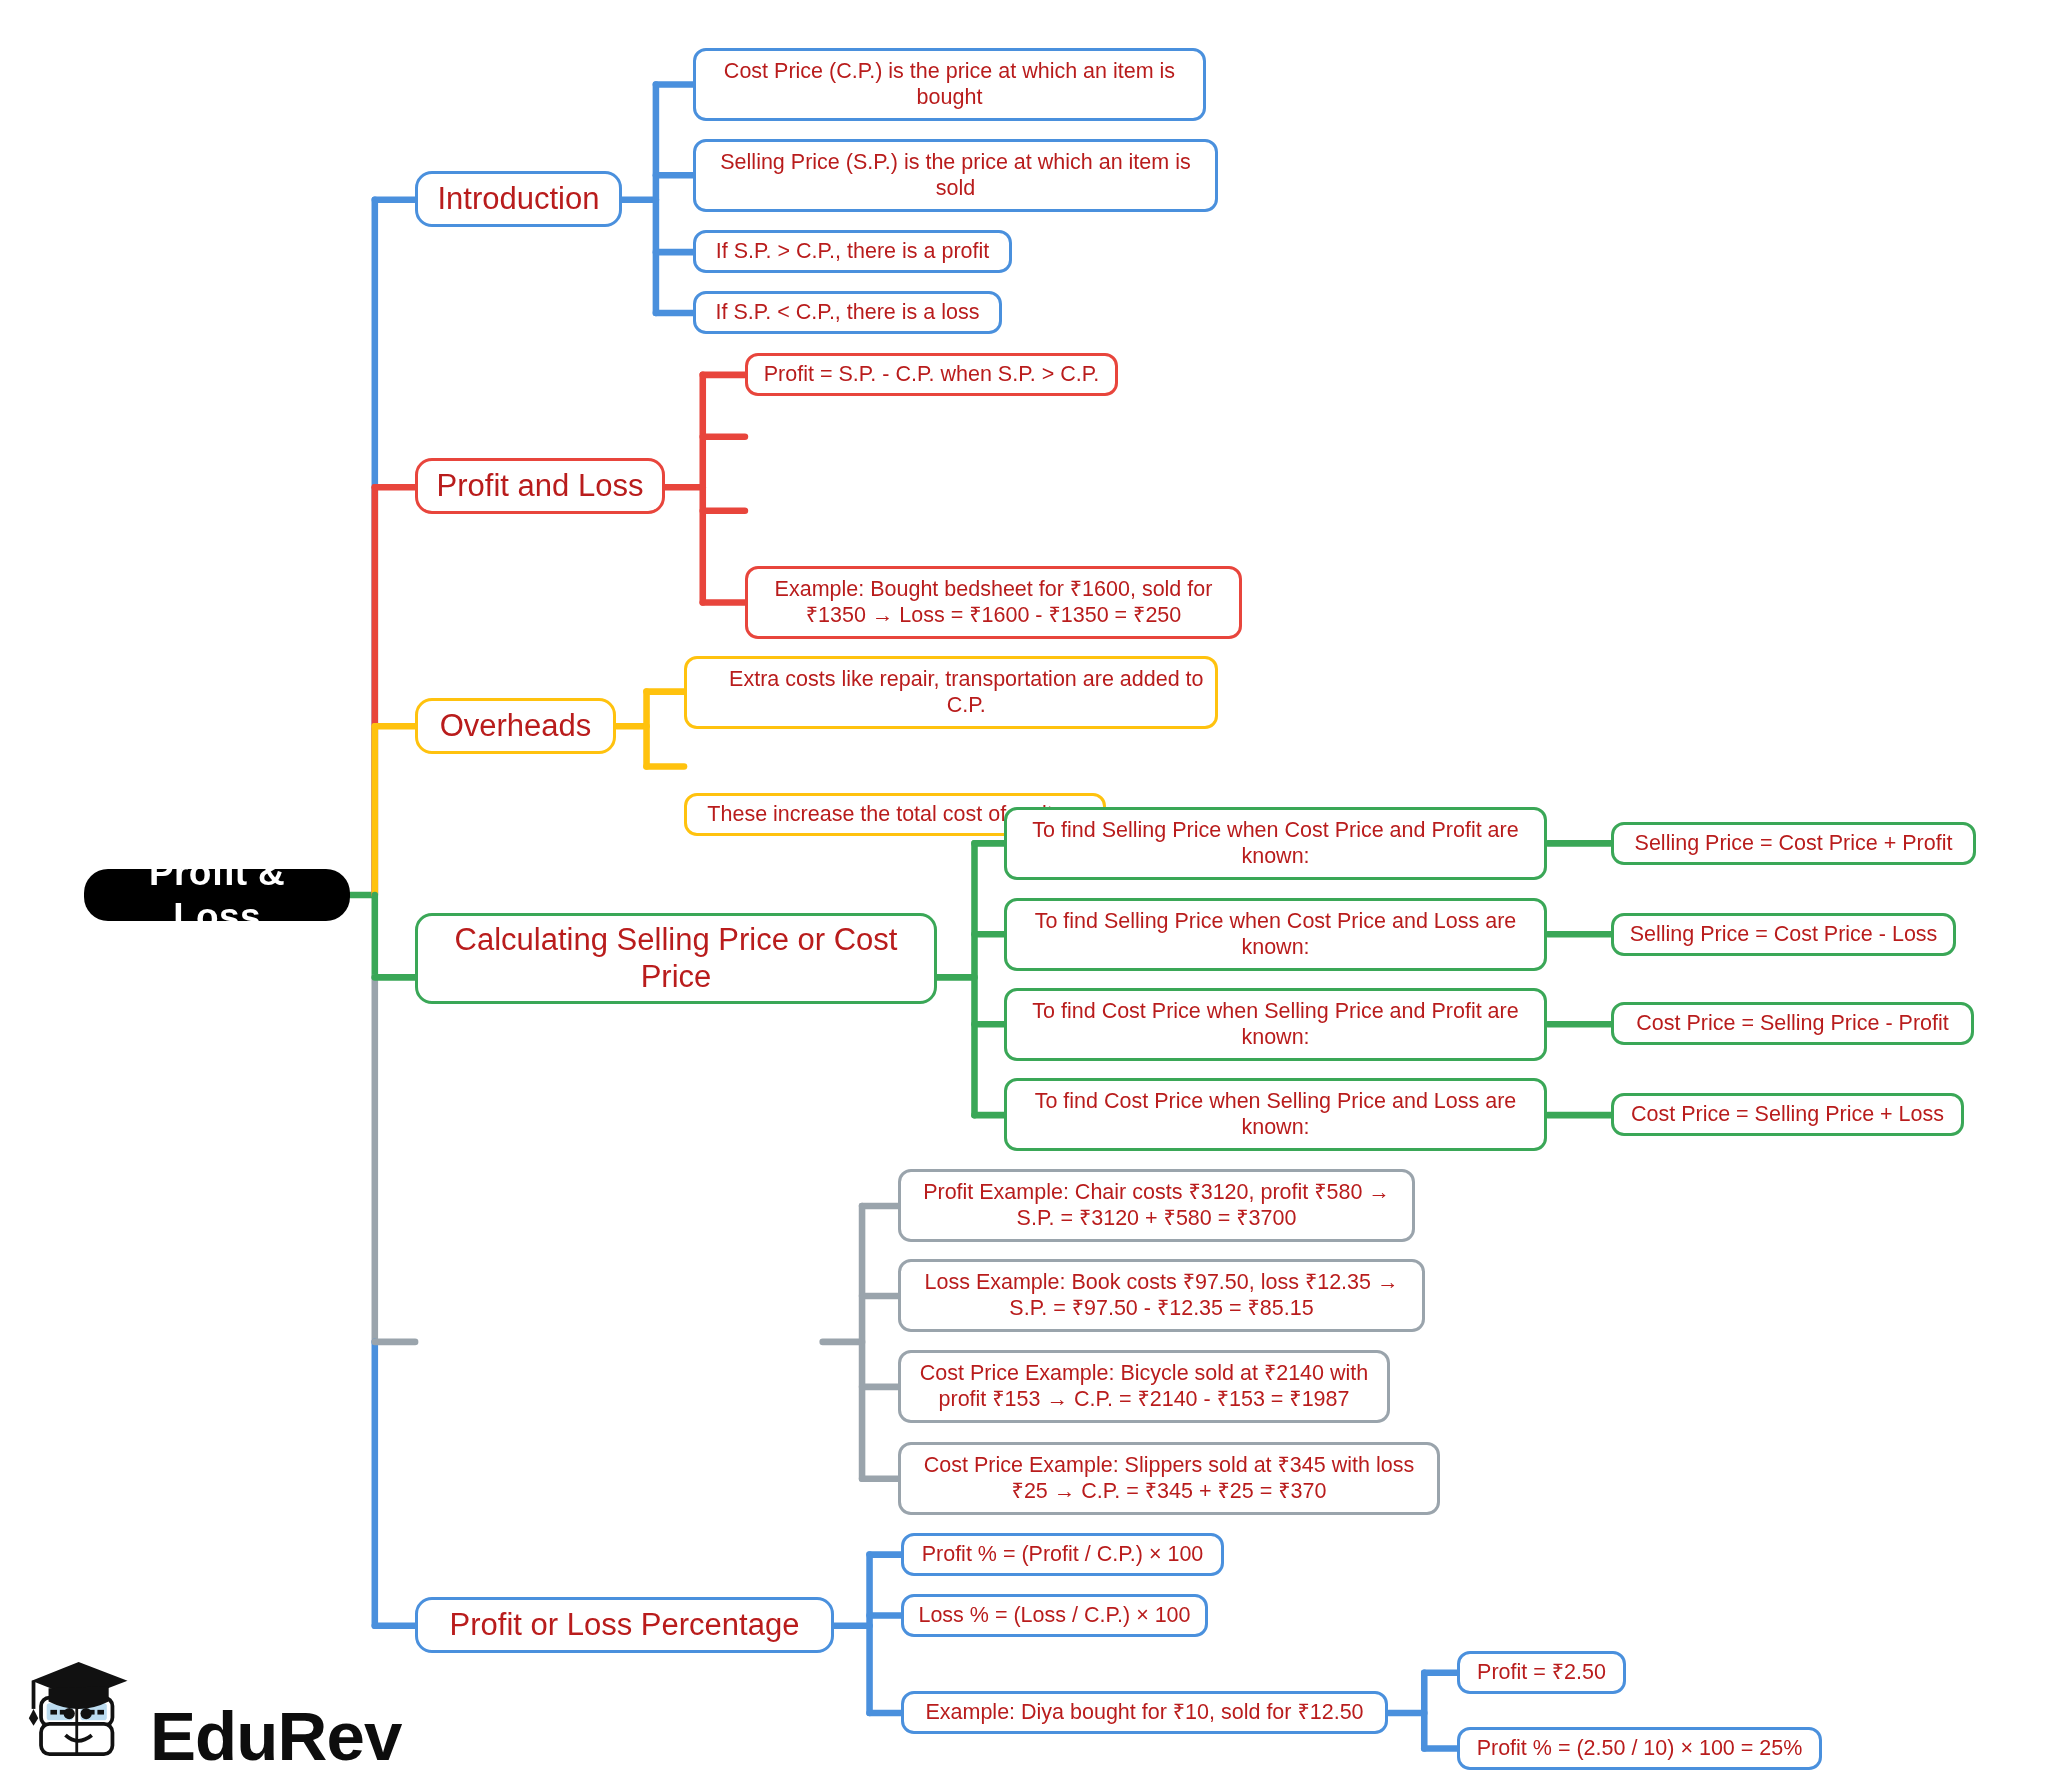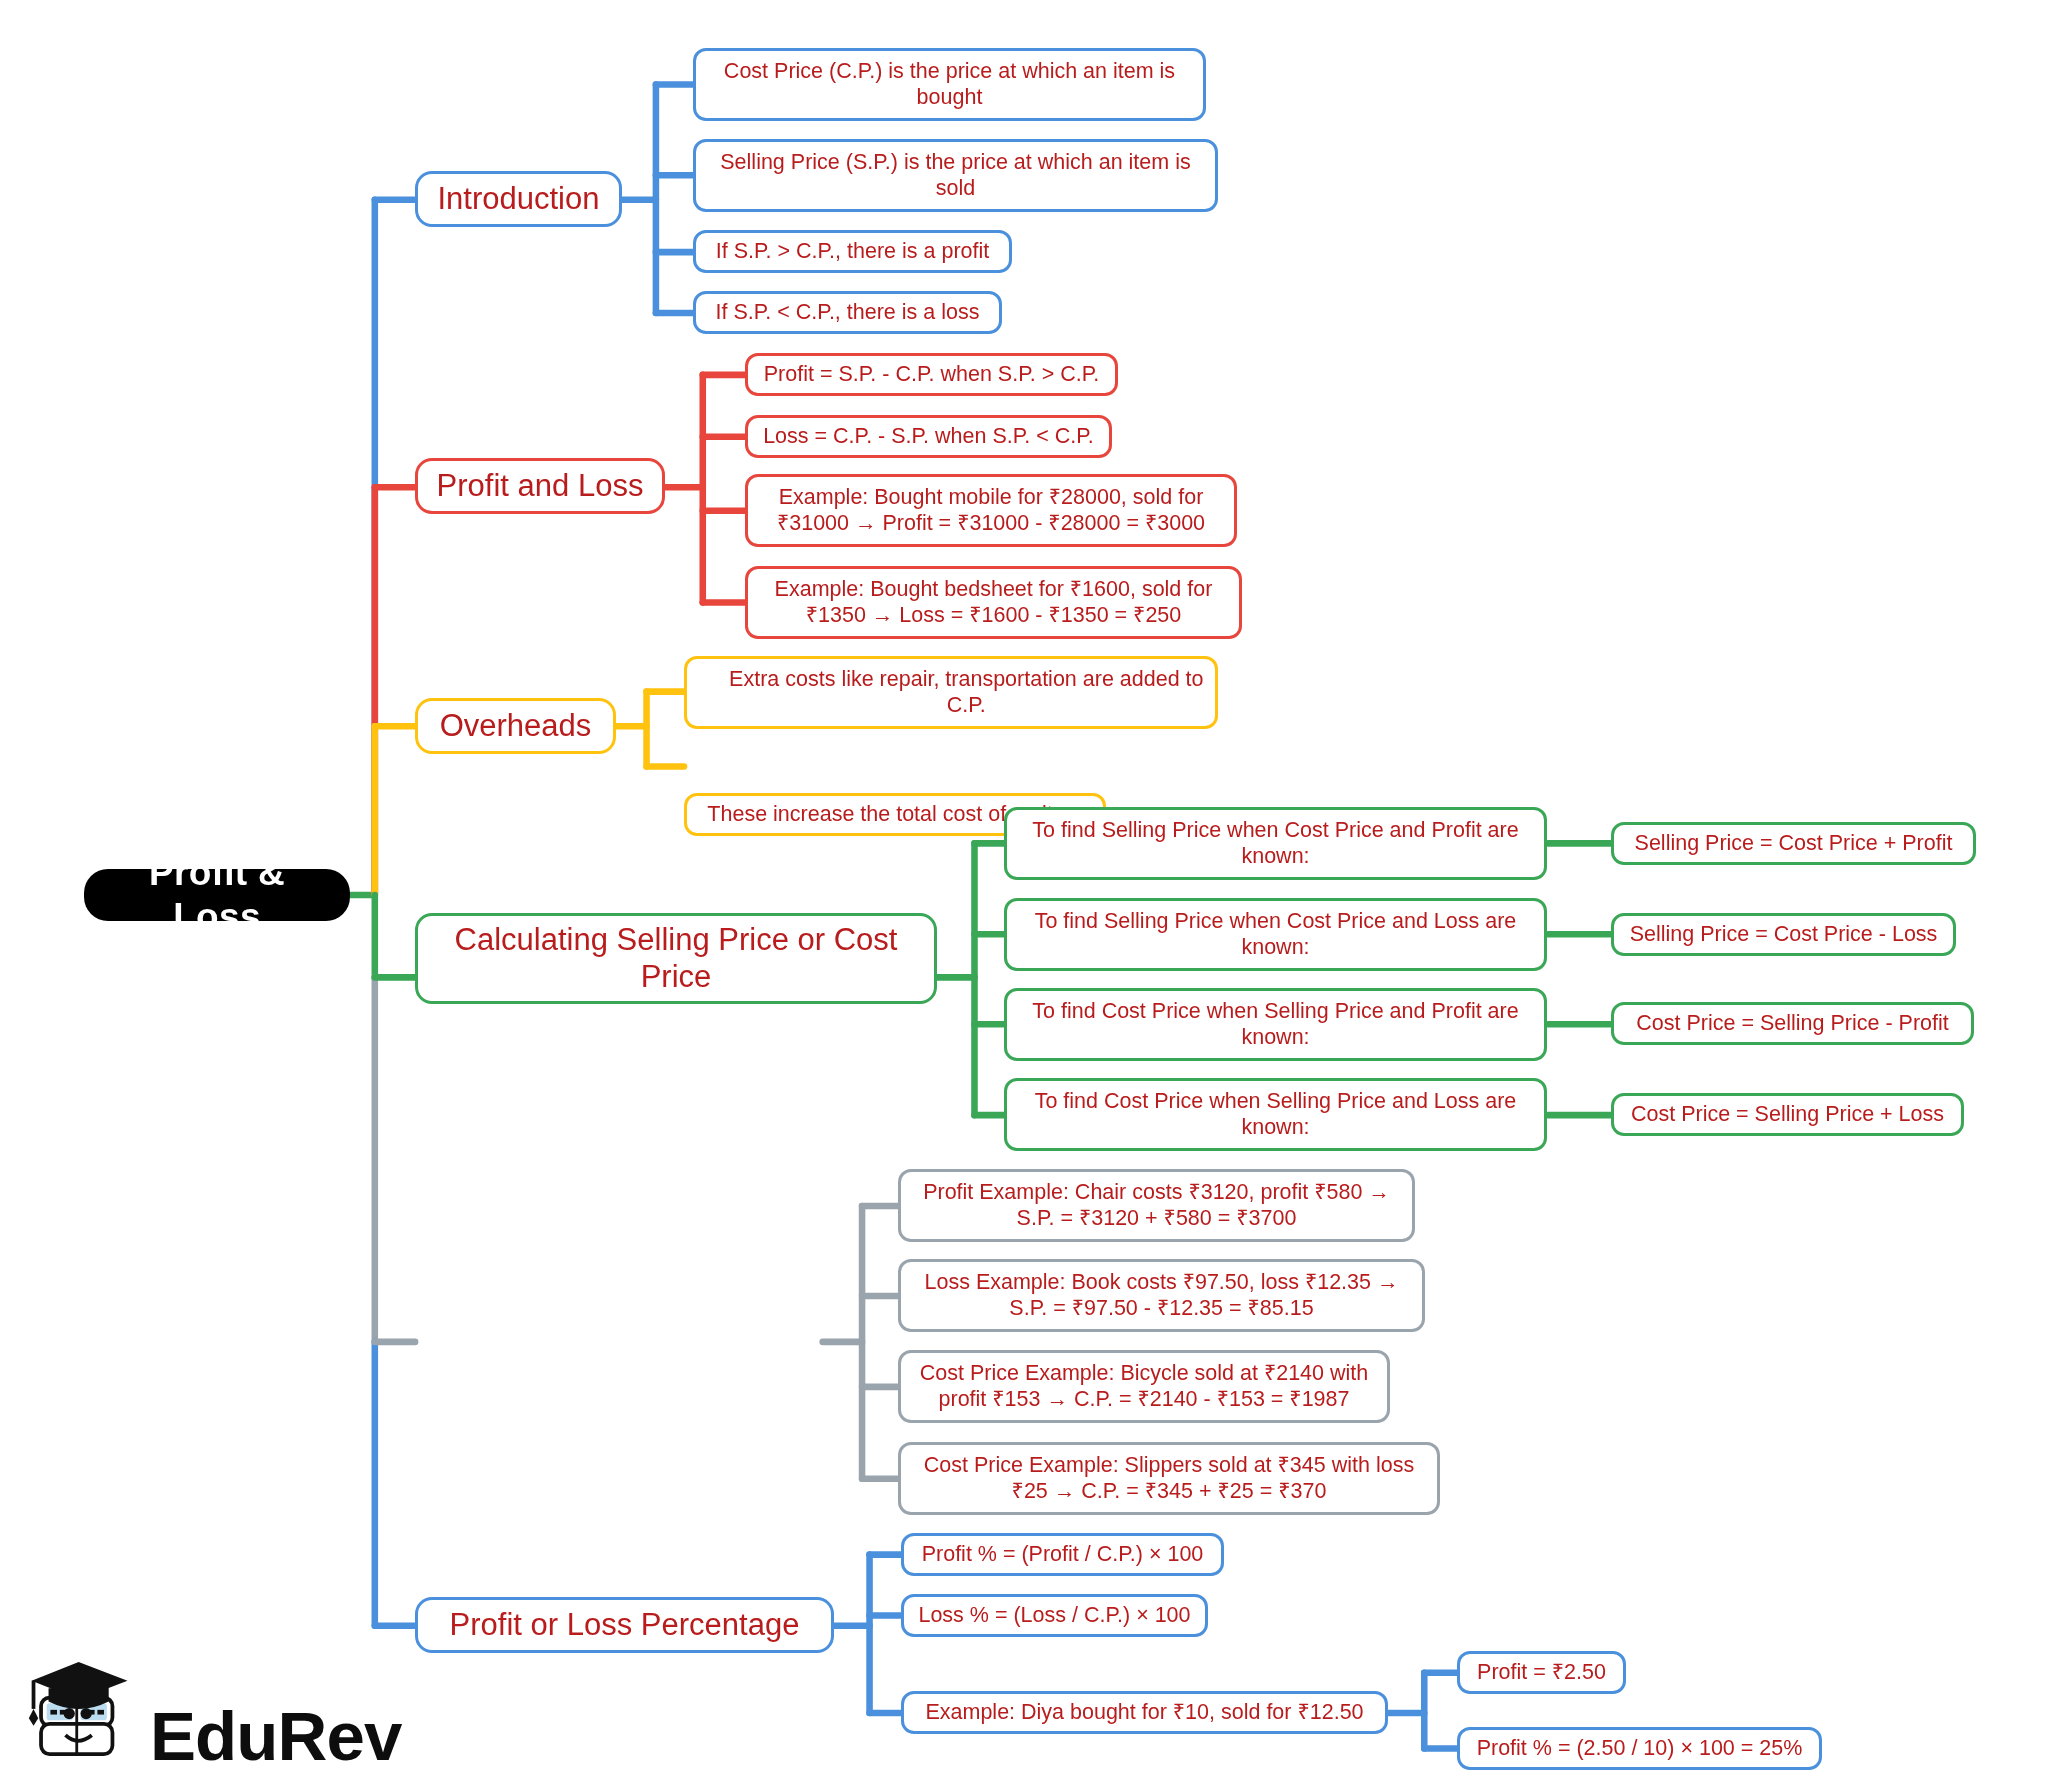--- a/index.html
+++ b/index.html
@@ -177,26 +177,20 @@
   <div class="node leaf c-blue" style="left:693px; top:291px; width:309px; height:43px;">
     <span>If S.P. &lt; C.P., there is a loss</span>
   </div>
 
   <div class="node branch c-red" style="left:415px; top:458px; width:250px; height:56px;">
     <span>Profit and Loss</span>
   </div>
   <div class="node leaf c-red" style="left:745px; top:353px; width:373px; height:43px;">
     <span>Profit = S.P. - C.P. when S.P. &gt; C.P.</span>
   </div>
-  <div class="node leaf c-red" style="left:745px; top:415px; width:367px; height:43px;">
-    <span>Loss = C.P. - S.P. when S.P. &lt; C.P.</span>
-  </div>
-  <div class="node leaf c-red" style="left:745px; top:474px; width:492px; height:73px;">
-    <span>Example: Bought mobile for ₹28000, sold for ₹31000 → Profit = ₹31000 - ₹28000 = ₹3000</span>
-  </div>
   <div class="node leaf c-red" style="left:745px; top:566px; width:497px; height:73px;">
     <span>Example: Bought bedsheet for ₹1600, sold for ₹1350 → Loss = ₹1600 - ₹1350 = ₹250</span>
   </div>
 
   <div class="node branch c-yellow" style="left:415px; top:698px; width:201px; height:56px;">
     <span>Overheads</span>
   </div>
   <div class="node leaf c-yellow" style="left:684px; top:656px; width:534px; height:73px;padding-left:40px;">
     <span>Extra costs like repair, transportation are added to C.P.</span>
   </div>

